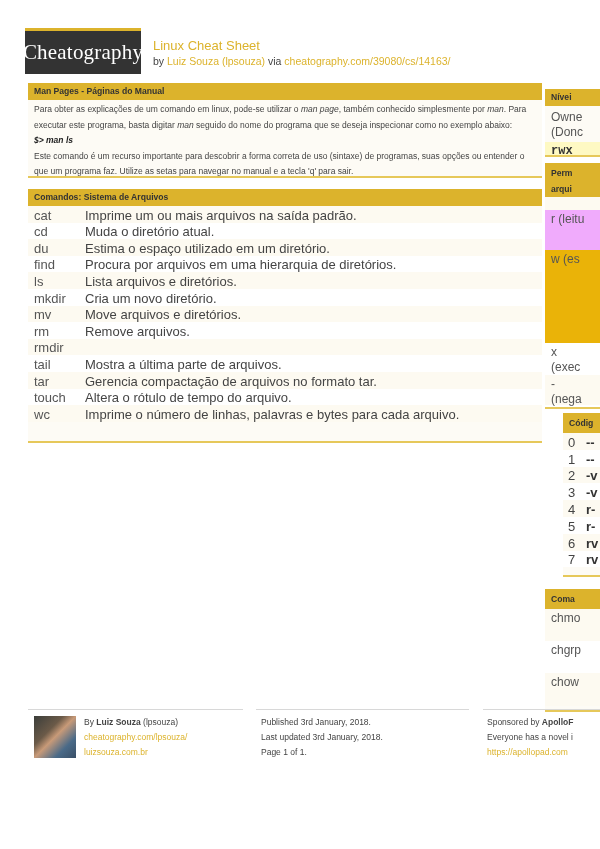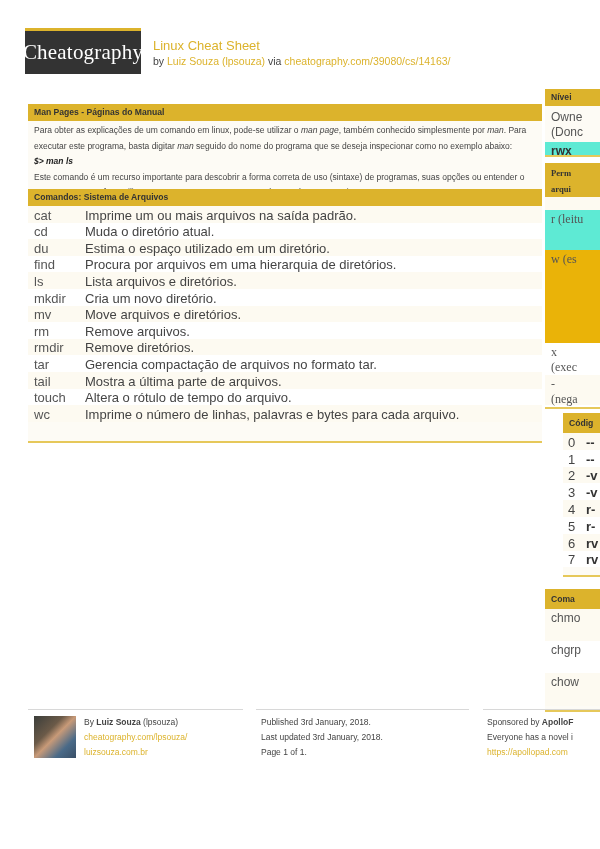--- a/index.html
+++ b/index.html
@@ -49,21 +49,21 @@
 
 <div class="logo">Cheatography</div>
 <div class="title">Linux Cheat Sheet</div>
 <div class="byline">
   <span>by</span>
   <span class="lnk">Luiz Souza (lpsouza)</span>
   <span>via</span>
   <span class="lnk">cheatography.com/39080/cs/14163/</span>
 </div>
 
-<div class="box" style="left:28px; top:104px; width:514px; height:93px;">
+<div class="box" style="left:28px; top:83px; width:514px; height:93px;">
   <div class="box-head" style="height:17px; line-height:17px;">Man Pages - Páginas do Manual</div>
   <div class="para">
     <span>Para obter as explicações de um comando em linux, pode-se utilizar o </span><i>man page</i><span>, também conhecido simplesmente por </span><i>man</i><span>. Para executar este programa, basta digitar </span><i>man</i><span> seguido do nome do programa que se deseja inspecionar como no exemplo abaixo:</span><br>
     <span class="code">$&gt; man ls</span><br>
     <span>Este comando é um recurso importante para descobrir a forma correta de uso (sintaxe) de programas, suas opções ou entender o que um programa faz. Utilize as setas para navegar no manual e a tecla 'q' para sair.</span>
   </div>
 </div>
 
 <div class="box" style="left:28px; top:189px; width:514px; height:252px;">
   <div class="box-head" style="height:17px; line-height:17px;">Comandos: Sistema de Arquivos</div>
@@ -95,51 +95,50 @@
       <div class="row">
         <span class="k">mv</span>
         <span class="v">Move arquivos e diretórios.</span>
       </div>
       <div class="row">
         <span class="k">rm</span>
         <span class="v">Remove arquivos.</span>
       </div>
       <div class="row">
         <span class="k">rmdir</span>
-        <span class="v">Remove diretórios.</span>
+      </div>
+      <div class="row">
+        <span class="k">tail</span>
+        <span class="v">Mostra a última parte de arquivos.</span>
       </div>
       <div class="row">
         <span class="k">tar</span>
         <span class="v">Gerencia compactação de arquivos no formato tar.</span>
-      </div>
-      <div class="row">
-        <span class="k">tail</span>
-        <span class="v">Mostra a última parte de arquivos.</span>
       </div>
       <div class="row">
         <span class="k">touch</span>
         <span class="v">Altera o rótulo de tempo do arquivo.</span>
       </div>
       <div class="row">
         <span class="k">wc</span>
         <span class="v">Imprime o número de linhas, palavras e bytes para cada arquivo.</span>
       </div>
     </div>
 </div>
 
 <div class="box" style="left:545px; top:89px; width:55px; height:66px;">
   <div class="box-head" style="height:17px; line-height:17px;">Nívei</div>
   <div class="side-cell" style="padding-top:4px;"><span>Owne</span><br><span>(Donc</span></div>
-  <div class="side-cell" style="background:#5eead4; font-weight:bold; color:#333;">rwx</div>
-</div>
-
-<div class="box" style="left:545px; top:163px; width:55px; height:244px;font-family:Liberation Serif, serif;">
+  <div class="side-cell" style="background:#fef9c3; font-weight:bold; color:#333;font-family:Liberation Mono, monospace;">rwx</div>
+</div>
+
+<div class="box" style="left:545px; top:163px; width:55px; height:244px;">
   <div class="box-head" style="height:34px; line-height:16px; padding-top:2px;"><span>Perm</span><br><span>arqui</span></div>
   <div style="height:13px; background:#fdfaf1;"></div>
-  <div class="side-cell" style="height:40px; background:#5eead4;">r (leitu</div>
+  <div class="side-cell" style="height:40px; background:#f0abfc;">r (leitu</div>
   <div class="side-cell" style="height:93px; background:#eab308;">w (es</div>
   <div class="side-cell" style="height:32px; background:#fff;"><span>x</span><br><span>(exec</span></div>
   <div class="side-cell" style="height:30px; background:#fdfaf1;"><span>-</span><br><span>(nega</span></div>
   <div class="side-cell" style="height:32px; background:#fff;"><br></div>
 </div>
 
 <div class="box" style="left:563px; top:413px; width:55px; height:162px;">
   <div class="box-head" style="height:20px; line-height:20px;">Códig</div>
   <div id="code-rows">
       <div class="row" style="height: 16.8px;">

